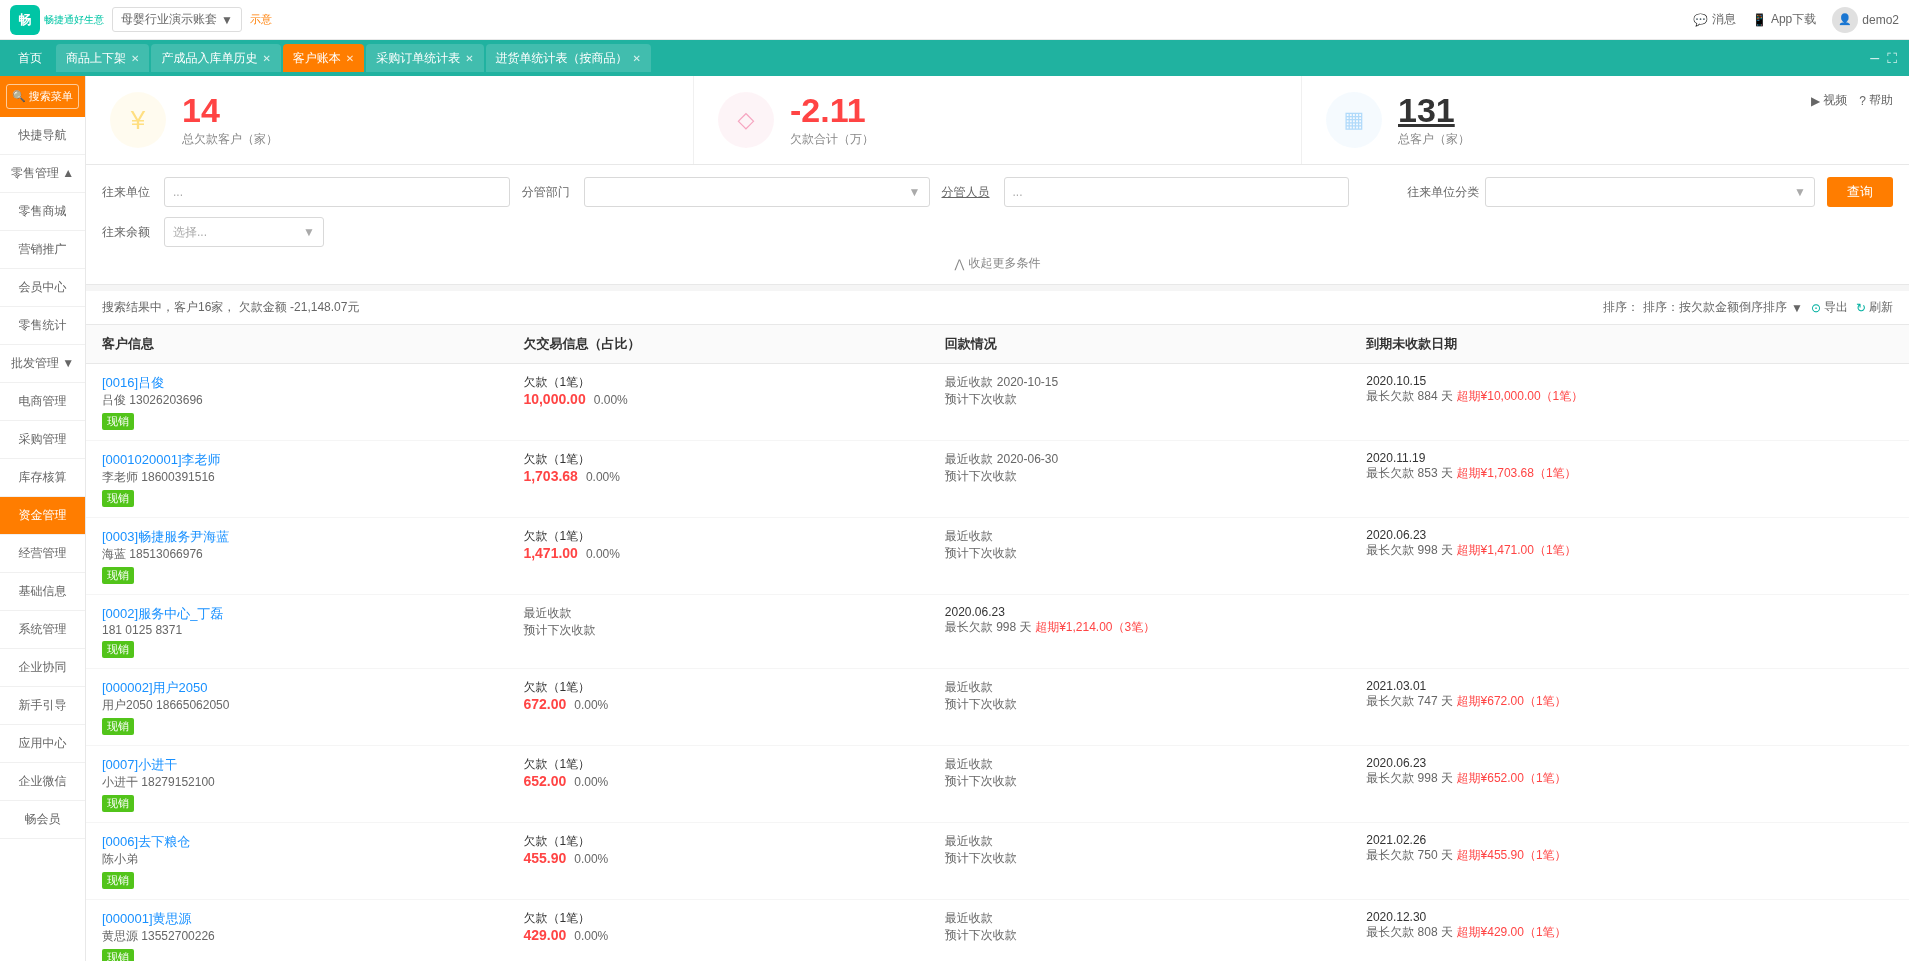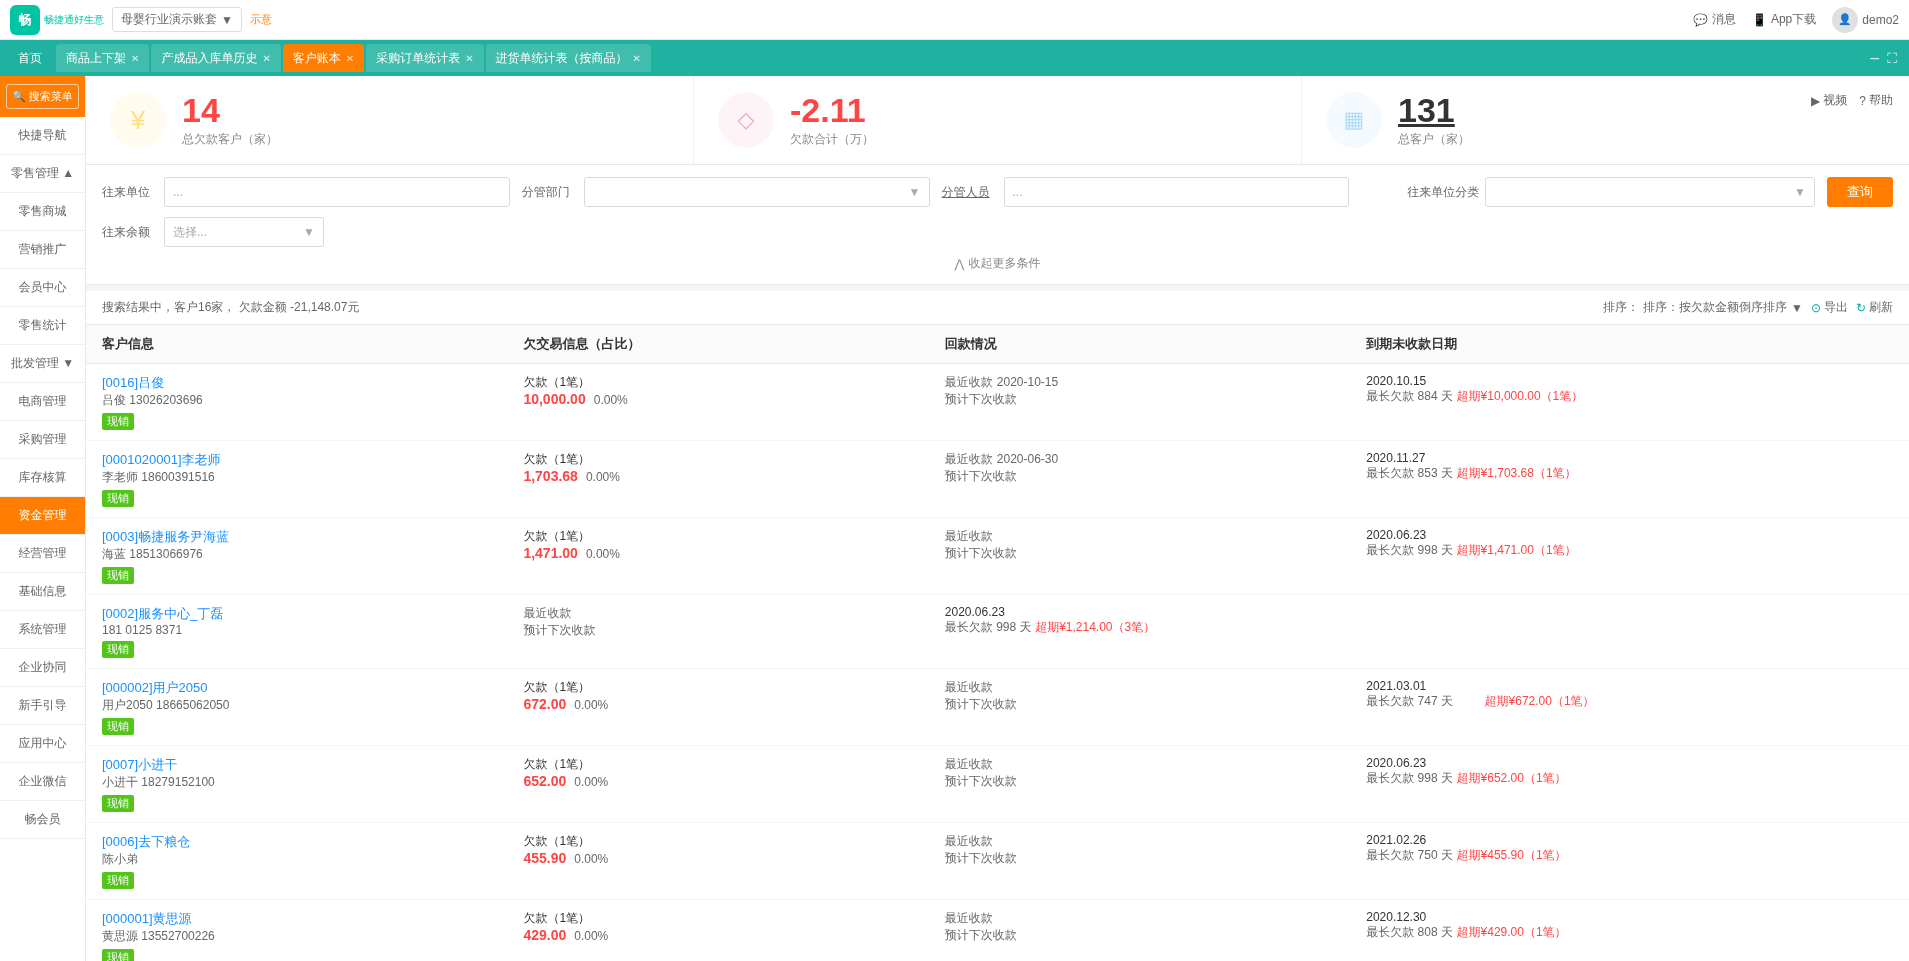--- a/index.html
+++ b/index.html
@@ -300,21 +300,21 @@
         </div>
         <div>
           <div style="font-size:12px;color:#333;">欠款（1笔）</div>
           <div><span style="color:#ff4444;font-size:14px;font-weight:bold;cursor:pointer;">1,703.68</span><span style="font-size:12px;color:#666;margin-left:8px;">0.00%</span></div>
         </div>
         <div>
           <div style="font-size:12px;color:#666;"><span>最近收款</span><span style="margin-left:4px;">2020-06-30</span></div>
           <div style="font-size:12px;color:#666;">预计下次收款</div>
         </div>
         <div>
-          <div style="font-size:12px;color:#333;">2020.11.27</div>
+          <div style="font-size:12px;color:#333;">2020.11.19</div>
           <div><span style="font-size:12px;color:#666;">最长欠款 853 天</span> <a style="color:#ff4444;font-size:12px;cursor:pointer;text-decoration:none;">超期¥1,703.68（1笔）</a></div>
         </div>
       </div>
 
       <div style="display:grid;grid-template-columns:2fr 2fr 2fr 2.5fr;padding:10px 16px;border-bottom:1px solid #f5f5f5;align-items:start;">
         <div>
           <div><a style="color:#1890ff;font-size:13px;cursor:pointer;text-decoration:none;">[0003]畅捷服务尹海蓝</a></div>
           <div style="font-size:12px;color:#666;"><span>海蓝</span> <span>18513066976</span></div>
           <div><span style="display:inline-block;background:#52c41a;color:#fff;font-size:11px;padding:1px 5px;border-radius:2px;margin-top:4px;">现销</span></div>
         </div>
@@ -357,21 +357,21 @@
         <div>
           <div style="font-size:12px;color:#333;">欠款（1笔）</div>
           <div><span style="color:#ff4444;font-size:14px;font-weight:bold;cursor:pointer;">672.00</span><span style="font-size:12px;color:#666;margin-left:8px;">0.00%</span></div>
         </div>
         <div>
           <div style="font-size:12px;color:#666;">最近收款</div>
           <div style="font-size:12px;color:#666;">预计下次收款</div>
         </div>
         <div>
           <div style="font-size:12px;color:#333;">2021.03.01</div>
-          <div><span style="font-size:12px;color:#666;">最长欠款 747 天</span> <a style="color:#ff4444;font-size:12px;cursor:pointer;text-decoration:none;margin-left:28px;">超期¥672.00（1笔）</a></div>
+          <div><span style="font-size:12px;color:#666;">最长欠款 747 天</span> <a style="color:#ff4444;font-size:12px;cursor:pointer;text-decoration:none;">超期¥672.00（1笔）</a></div>
         </div>
       </div>
 
       <div style="display:grid;grid-template-columns:2fr 2fr 2fr 2.5fr;padding:10px 16px;border-bottom:1px solid #f5f5f5;align-items:start;">
         <div>
           <div><a style="color:#1890ff;font-size:13px;cursor:pointer;text-decoration:none;">[0007]小进干</a></div>
           <div style="font-size:12px;color:#666;"><span>小进干</span> <span>18279152100</span></div>
           <div><span style="display:inline-block;background:#52c41a;color:#fff;font-size:11px;padding:1px 5px;border-radius:2px;margin-top:4px;">现销</span></div>
         </div>
         <div>

